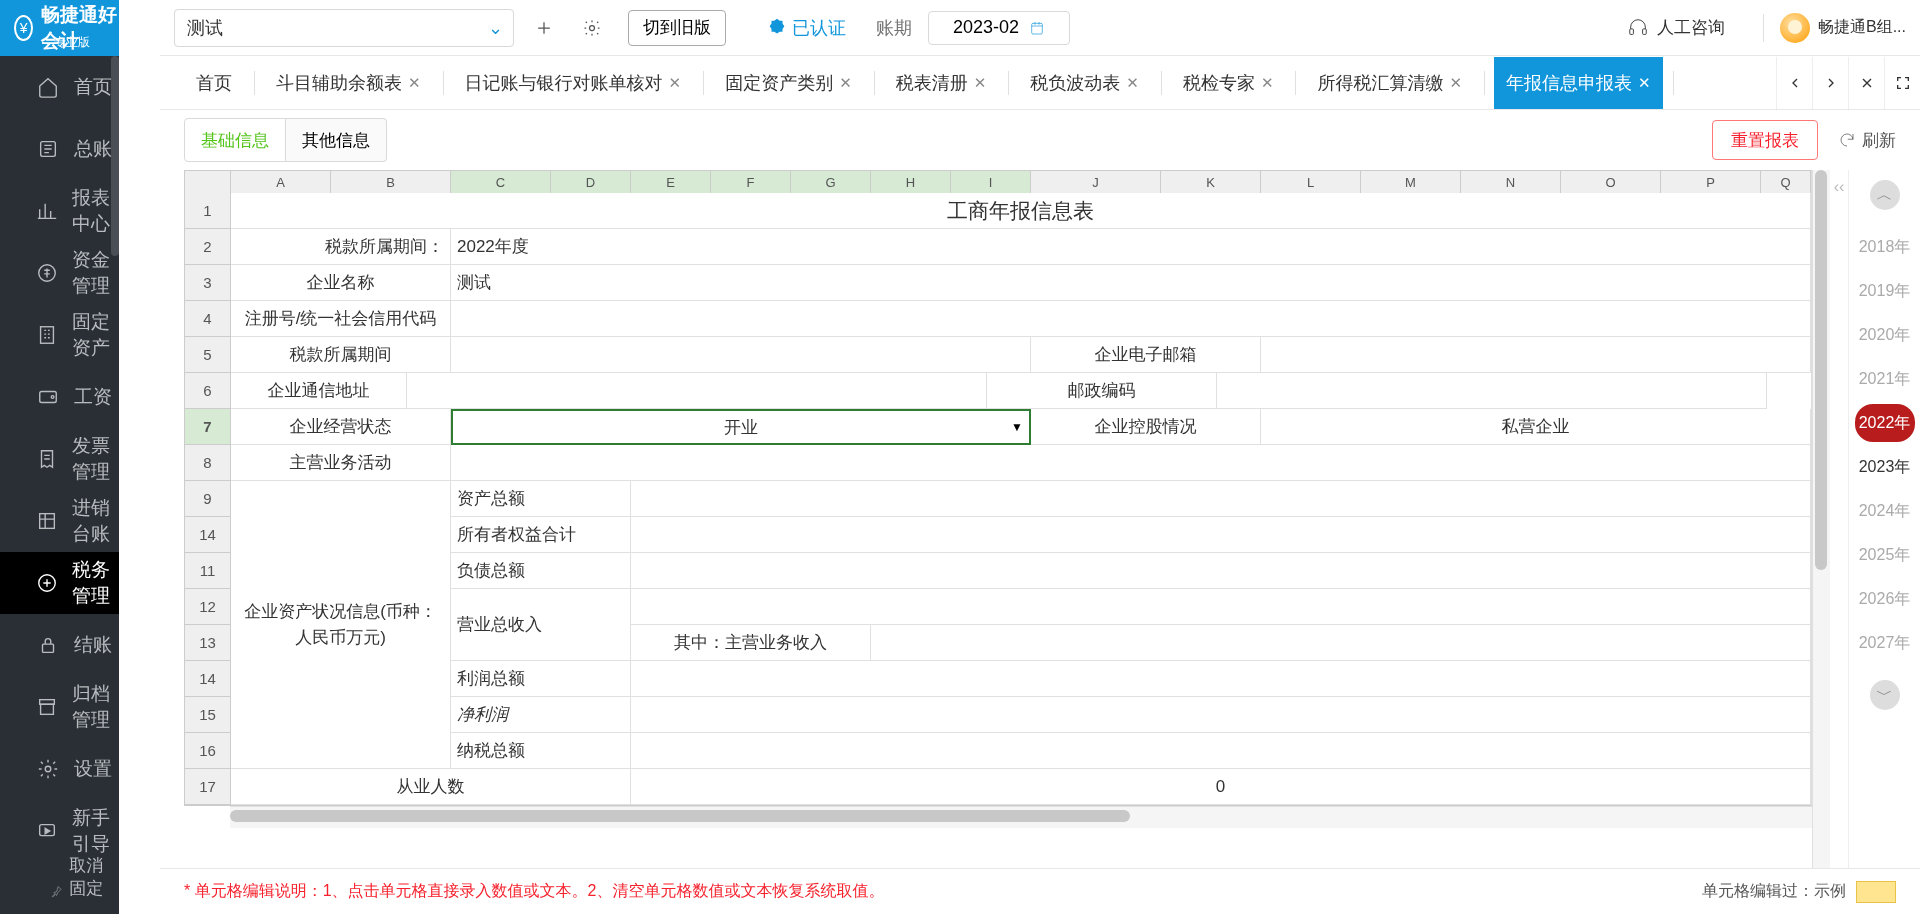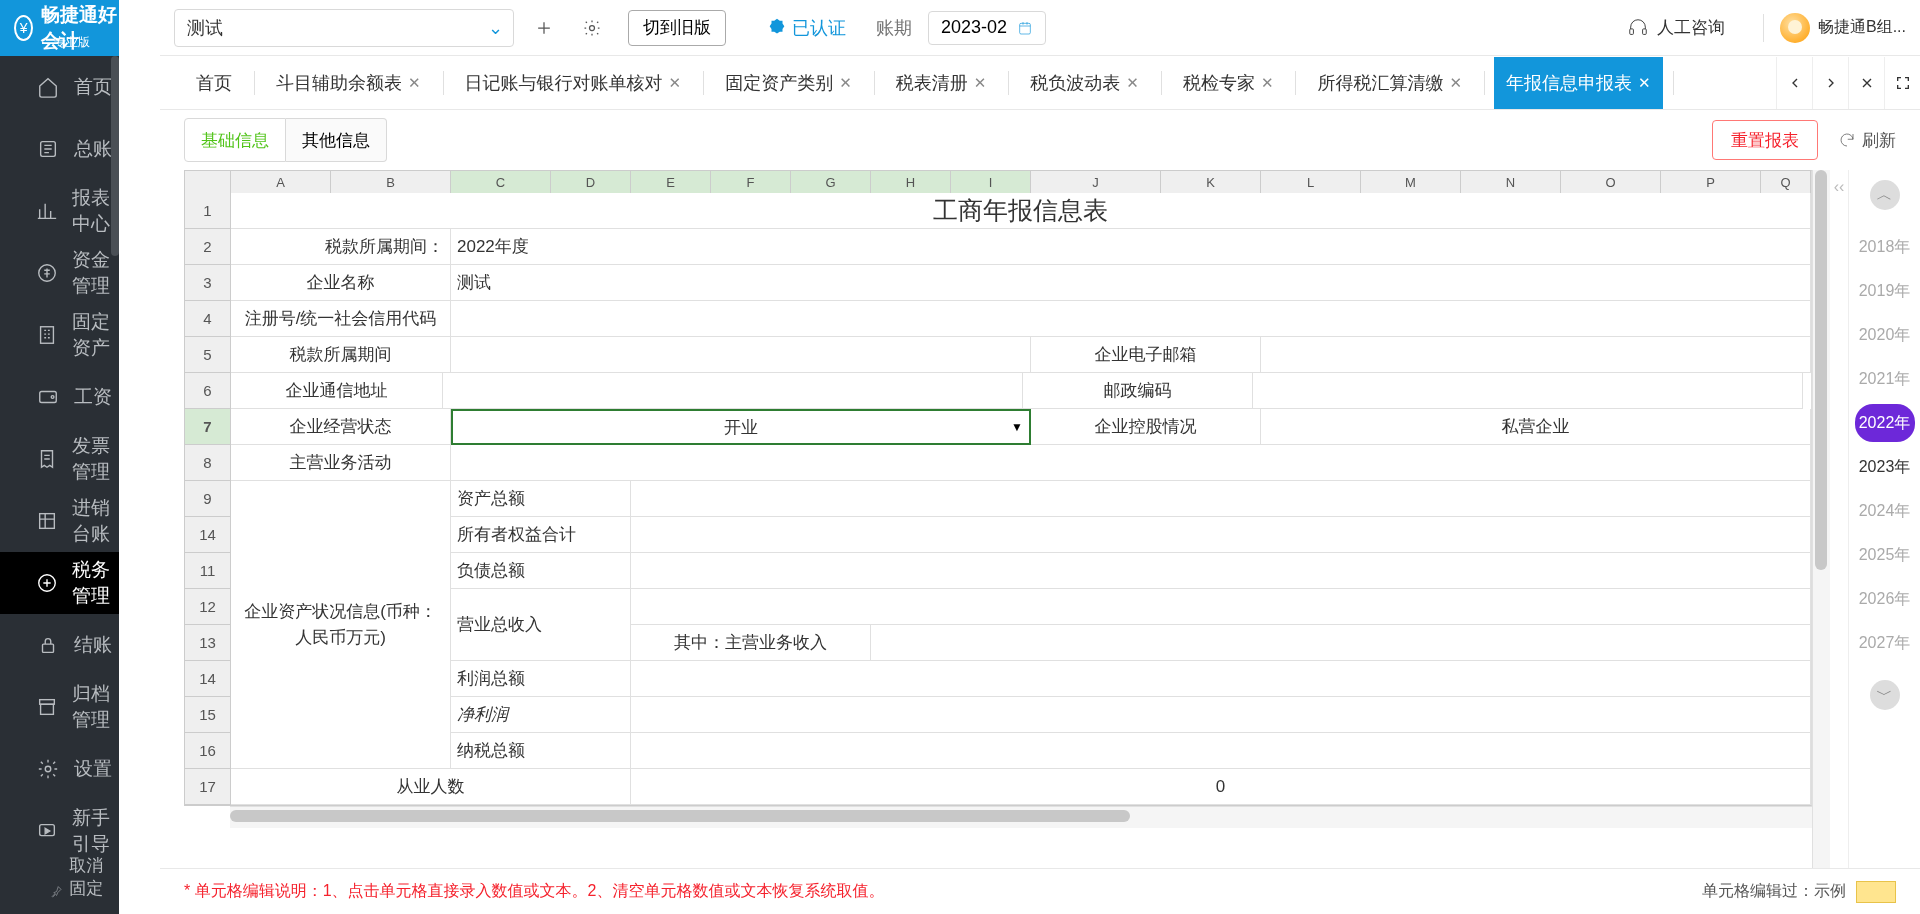--- a/index.html
+++ b/index.html
@@ -25,21 +25,21 @@
 
 .topbar { height: 56px; display: flex; align-items: center; border-bottom: 1px solid #e8e8e8; padding: 0 14px; }
 .tenant-select { width: 340px; height: 38px; border: 1px solid #d9d9d9; border-radius: 4px; display: flex; align-items: center; padding: 0 12px; font-size: 18px; color: #333; position: relative; cursor: pointer; }
 .tenant-select .chev { position: absolute; right: 10px; color: #1296db; }
 .top-icon-btn { width: 36px; height: 36px; display: flex; align-items: center; justify-content: center; margin-left: 12px; cursor: pointer; color: #555; }
 .top-icon-btn svg { width: 20px; height: 20px; stroke: currentColor; fill: none; stroke-width: 1.5; }
 .switch-old { margin-left: 18px; height: 36px; padding: 0 14px; border: 1px solid #aaa; border-radius: 4px; font-size: 17px; display: flex; align-items: center; cursor: pointer; }
 .verified { margin-left: 40px; display: flex; align-items: center; color: #1296db; font-size: 18px; }
 .verified svg { width: 22px; height: 22px; fill: #1296db; margin-right: 4px; }
 .period-label { margin-left: 30px; font-size: 18px; color: #737373; }
-.period-val { margin-left: 16px; height: 34px; padding: 0 12px; border: 1px solid #d9d9d9; border-radius: 4px; font-size: 18px; display: flex; align-items: center; cursor: pointer; }
+.period-val { margin-left: 16px; height: 34px; padding: 0 24px; border: 1px solid #d9d9d9; border-radius: 4px; font-size: 18px; display: flex; align-items: center; cursor: pointer; }
 .period-val svg { width: 16px; height: 16px; margin-left: 10px; stroke: #1296db; fill: none; }
 .topbar-spacer { flex: 1; }
 .support { display: flex; align-items: center; font-size: 17px; color: #333; margin-right: 22px; cursor: pointer; }
 .support svg { width: 22px; height: 22px; stroke: #333; fill: none; margin-right: 8px; }
 .user-chip { display: flex; align-items: center; cursor: pointer; }
 .user-avatar { width: 30px; height: 30px; border-radius: 50%; background: radial-gradient(circle at 40% 35%, #ffe0a3, #ff9c00); margin-right: 8px; position: relative; }
 .user-avatar::after { content: ""; position: absolute; left: 8px; top: 7px; width: 14px; height: 14px; border-radius: 50%; background: #fff3d6; }
 .user-name { font-size: 16px; color: #333; max-width: 110px; white-space: nowrap; overflow: hidden; text-overflow: ellipsis; }
 
 
@@ -72,36 +72,36 @@
 .col-headers { display: flex; background: #efefef; height: 22px; font-size: 13px; color: #555; text-align: center; }
 .corner { width: 46px; border-right: 1px solid #ccc; background: #efefef; }
 .colh { border-right: 1px solid #ccc; display: flex; align-items: center; justify-content: center; }
 .colh.sel { background: #d6ead4; }
 .rows { }
 .row { display: flex; height: 36px; }
 .rowh { width: 46px; background: #efefef; border-right: 1px solid #ccc; border-bottom: 1px solid #ccc; display: flex; align-items: center; justify-content: center; font-size: 15px; color: #555; }
 .rowh.sel { background: #d6ead4; }
 .cell { border-right: 1px solid #e0e0e0; border-bottom: 1px solid #e0e0e0; display: flex; align-items: center; font-size: 17px; color: #333; padding: 0 6px; overflow: hidden; }
 .cell.center { justify-content: center; }
-.cell.title { font-size: 25px; justify-content: center; }
+.cell.title { font-size: 21px; justify-content: center; }
 .row.sel-row .rowh { background: #d6ead4; font-weight: bold; }
 .active-cell { border: 2px solid #2e7d32 !important; position: relative; justify-content: center; }
 .dropdown-caret { position: absolute; right: 6px; font-size: 12px; color: #000; }
 .scroll-y { width: 18px; background: #f5f5f5; border-left: 1px solid #e0e0e0; position: relative; }
 .scroll-y .thumb { position: absolute; left: 2px; top: 0; width: 12px; height: 400px; background: #c8c8c8; border-radius: 6px; }
 .scroll-x-row { height: 22px; display: flex; }
 .scroll-x { flex: 1; background: #f5f5f5; border-top: 1px solid #e0e0e0; margin-left: 46px; position: relative; }
 .scroll-x .thumb { position: absolute; top: 3px; left: 0; height: 12px; width: 900px; background: #c8c8c8; border-radius: 6px; }
 
 
 .year-rail { width: 72px; background: #fff; border-left: 1px solid #eee; display: flex; flex-direction: column; align-items: center; padding-top: 10px; }
 .year-rail .rail-btn { width: 30px; height: 30px; border-radius: 50%; background: #ddd; color: #888; display: flex; align-items: center; justify-content: center; font-size: 16px; cursor: pointer; margin-bottom: 12px; }
 .year-item { width: 60px; height: 38px; display: flex; align-items: center; justify-content: center; font-size: 16px; color: #aaa; margin: 6px 0; cursor: pointer; border-radius: 18px; }
 .year-item.current { color: #333; }
-.year-item.active { background: #6d28d9; color: #fff; }
+.year-item.active { background: #b91c1c; color: #fff; }
 
 
 .footer { height: 46px; border-top: 1px solid #e8e8e8; display: flex; align-items: center; padding: 0 24px; font-size: 16px; }
 .footer .note { color: #f5222d; }
 .footer .right { margin-left: auto; display: flex; align-items: center; color: #555; }
 .footer .swatch { width: 40px; height: 22px; background: #ffe58f; margin-left: 10px; border: 1px solid #e8c34a; }
 </style>
 </head>
 <body>
 
@@ -417,21 +417,21 @@
             </div>
             <div class="row">
               <div class="rowh">5</div>
               <div class="cell center" style="width:220px">税款所属期间</div>
               <div class="cell" style="width:580px"></div>
               <div class="cell center" style="width:230px">企业电子邮箱</div>
               <div class="cell" style="width:550px"></div>
             </div>
             <div class="row">
               <div class="rowh">6</div>
-              <div class="cell center" style="width:212px">企业通信地址</div>
+              <div class="cell center" style="width:176px">企业通信地址</div>
               <div class="cell" style="width:580px"></div>
               <div class="cell center" style="width:230px">邮政编码</div>
               <div class="cell" style="width:550px"></div>
             </div>
             <div class="row sel-row">
               <div class="rowh sel">7</div>
               <div class="cell center" style="width:220px">企业经营状态</div>
               <div class="cell active-cell" style="width:580px">开业<span class="dropdown-caret">▼</span></div>
               <div class="cell center" style="width:230px">企业控股情况</div>
               <div class="cell center" style="width:550px">私营企业</div>

